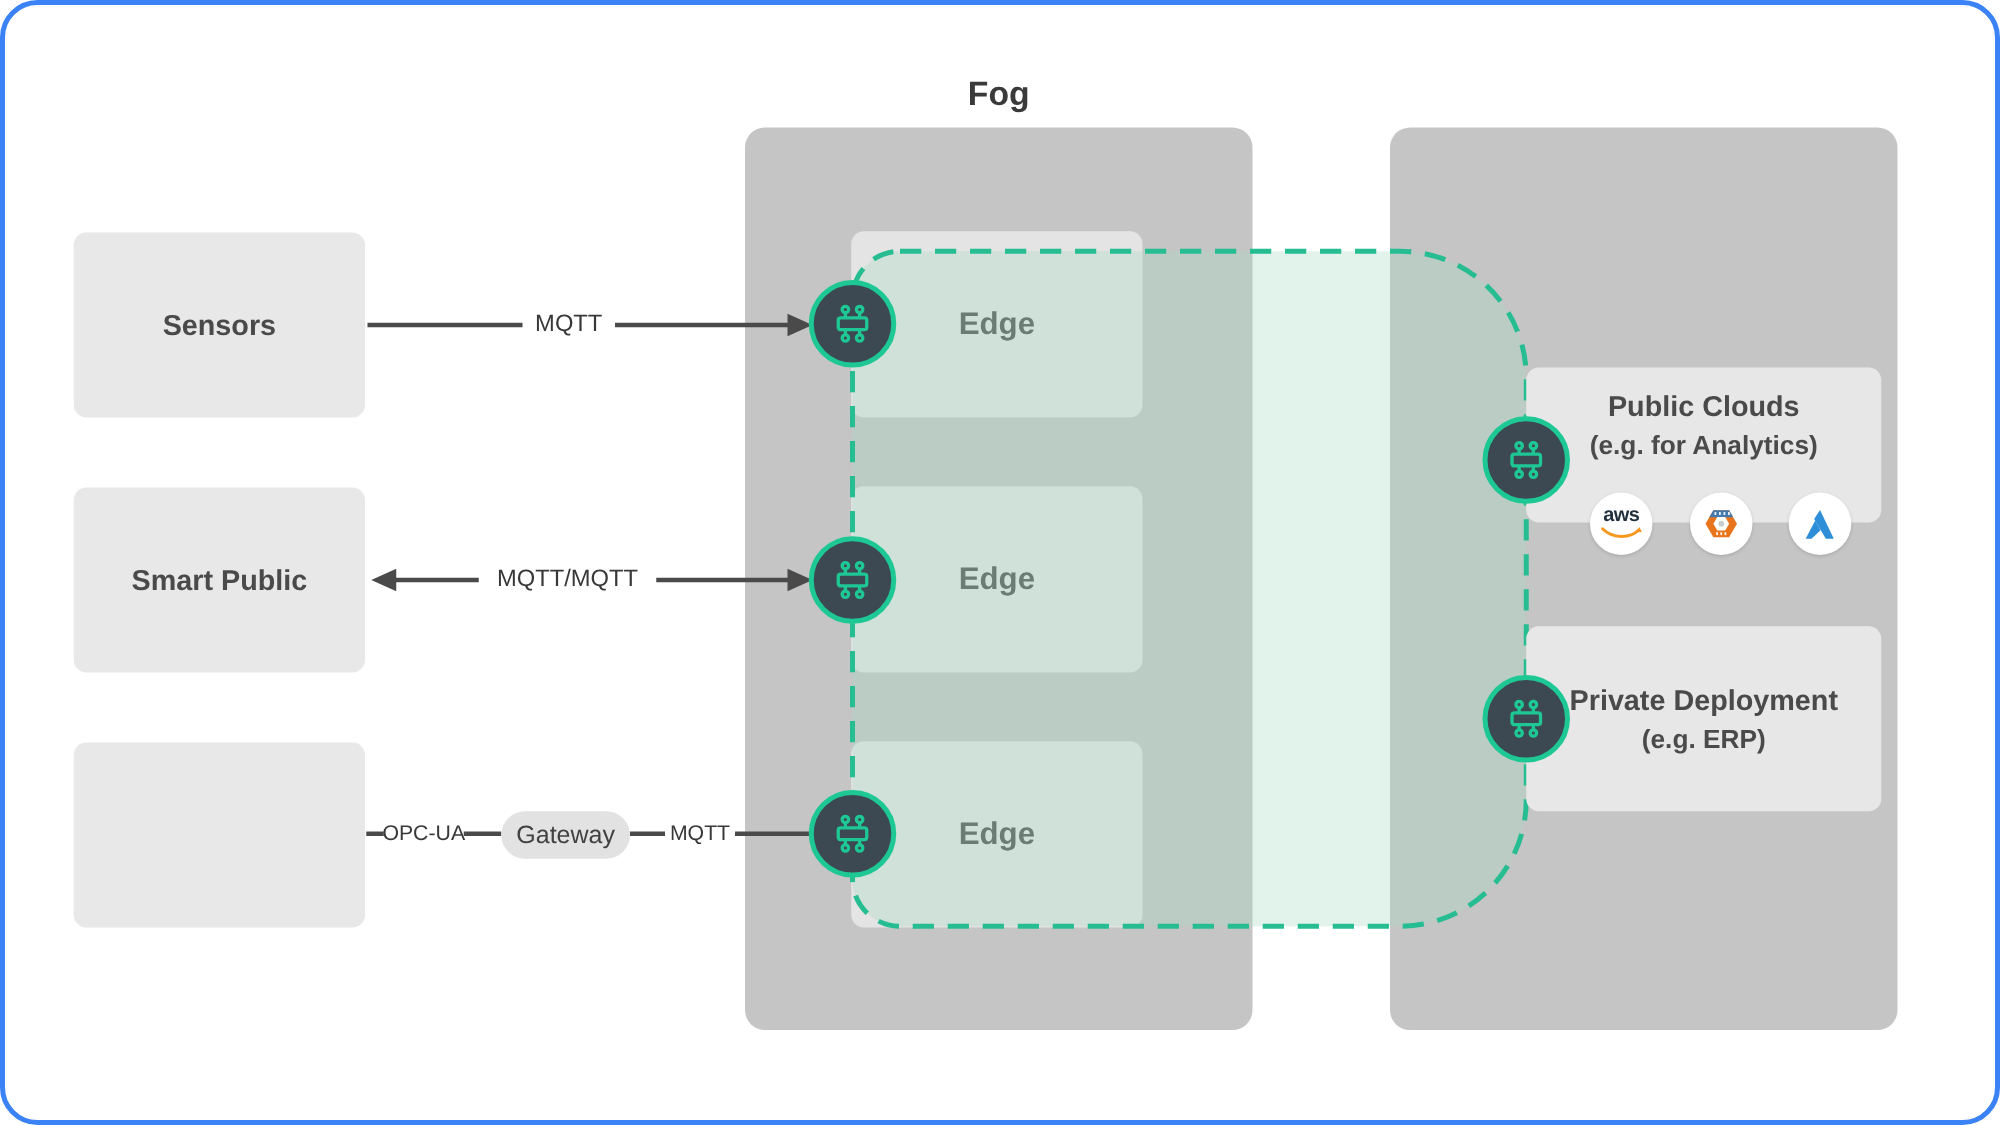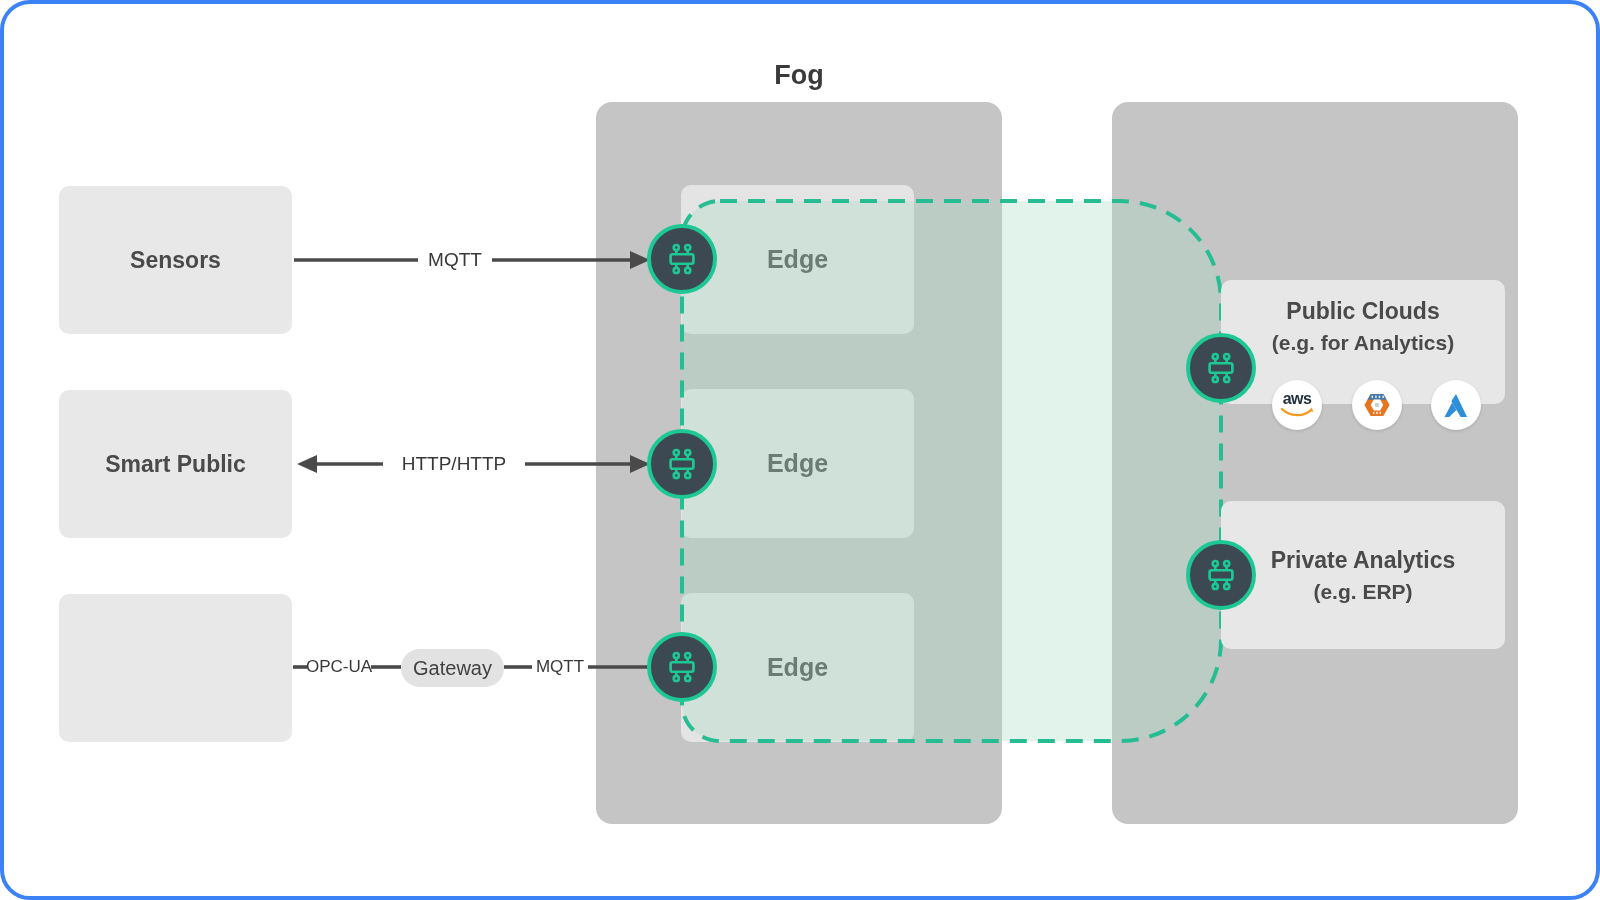--- a/index.html
+++ b/index.html
@@ -87,28 +87,28 @@
     <line x1="521" y1="460" x2="630" y2="460" stroke="#4a4a4a" stroke-width="3.6"></line>
     <polygon points="646,460 626,451 626,469" fill="#4a4a4a"></polygon>
 
     <line x1="289" y1="663" x2="303" y2="663" stroke="#4a4a4a" stroke-width="3.6"></line>
     <line x1="367" y1="663" x2="397" y2="663" stroke="#4a4a4a" stroke-width="3.6"></line>
     <line x1="500" y1="663" x2="528" y2="663" stroke="#4a4a4a" stroke-width="3.6"></line>
     <line x1="584" y1="663" x2="645" y2="663" stroke="#4a4a4a" stroke-width="3.6"></line>
   </svg>
 
   <div class="label" style="left:412px;top:245px;width:78px;">MQTT</div>
-  <div class="label" style="left:381px;top:449px;width:138px;">HTTP/HTTP</div>
+  <div class="label" style="left:381px;top:449px;width:138px;">MQTT/MQTT</div>
   <div class="label small" style="left:301px;top:652px;width:68px;">OPC-UA</div>
   <div class="pill">
     <span>Gateway</span>
   </div>
   <div class="label small" style="left:527px;top:652px;width:58px;">MQTT</div>
 
-  <div class="cloud-box" style="top:276px;height:124px;">
+  <div class="cloud-box" style="top:290px;height:124px;">
     <div class="t1" style="margin-top:18px;">Public Clouds</div>
     <div class="t2">(e.g. for Analytics)</div>
 
     <div class="badge" style="left:51px;top:100px;">
       <div style="display:flex;flex-direction:column;align-items:center;">
         <span class="aws-word">aws</span>
         <svg width="34" height="12" viewBox="0 0 34 12">
           <path d="M2 2 C 10 10, 24 10, 31 3" fill="none" stroke="#f7981d" stroke-width="2.4" stroke-linecap="round"></path>
           <polygon points="31.5,0.5 33.5,4.5 28.8,4.8" fill="#f7981d"></polygon>
         </svg>
@@ -131,21 +131,21 @@
     </div>
     <div class="badge" style="left:210px;top:100px;">
       <svg width="34" height="34" viewBox="0 0 40 40">
         <polygon points="20,7 33,34 25.5,34 14.5,15.5" fill="#2e8fd8"></polygon>
         <polygon points="15.5,17 20.5,26 12,34 6.5,34" fill="#2e8fd8"></polygon>
       </svg>
     </div>
   </div>
 
   <div class="cloud-box" style="top:497px;height:148px;justify-content:center;">
-    <div class="t1">Private Analytics</div>
+    <div class="t1">Private Deployment</div>
     <div class="t2">(e.g. ERP)</div>
   </div>
 
   <div class="node" style="left:643px;top:220px;">
     <svg width="38" height="38" viewBox="0 0 40 40" fill="none" stroke="#1ec894" stroke-width="2.8">
       <rect x="8" y="15" width="24" height="10" rx="2"></rect>
       <line x1="14" y1="15" x2="14" y2="10.5"></line>
         <line x1="26" y1="15" x2="26" y2="10.5"></line>
       <circle cx="14" cy="8" r="2.7"></circle>
         <circle cx="26" cy="8" r="2.7"></circle>

